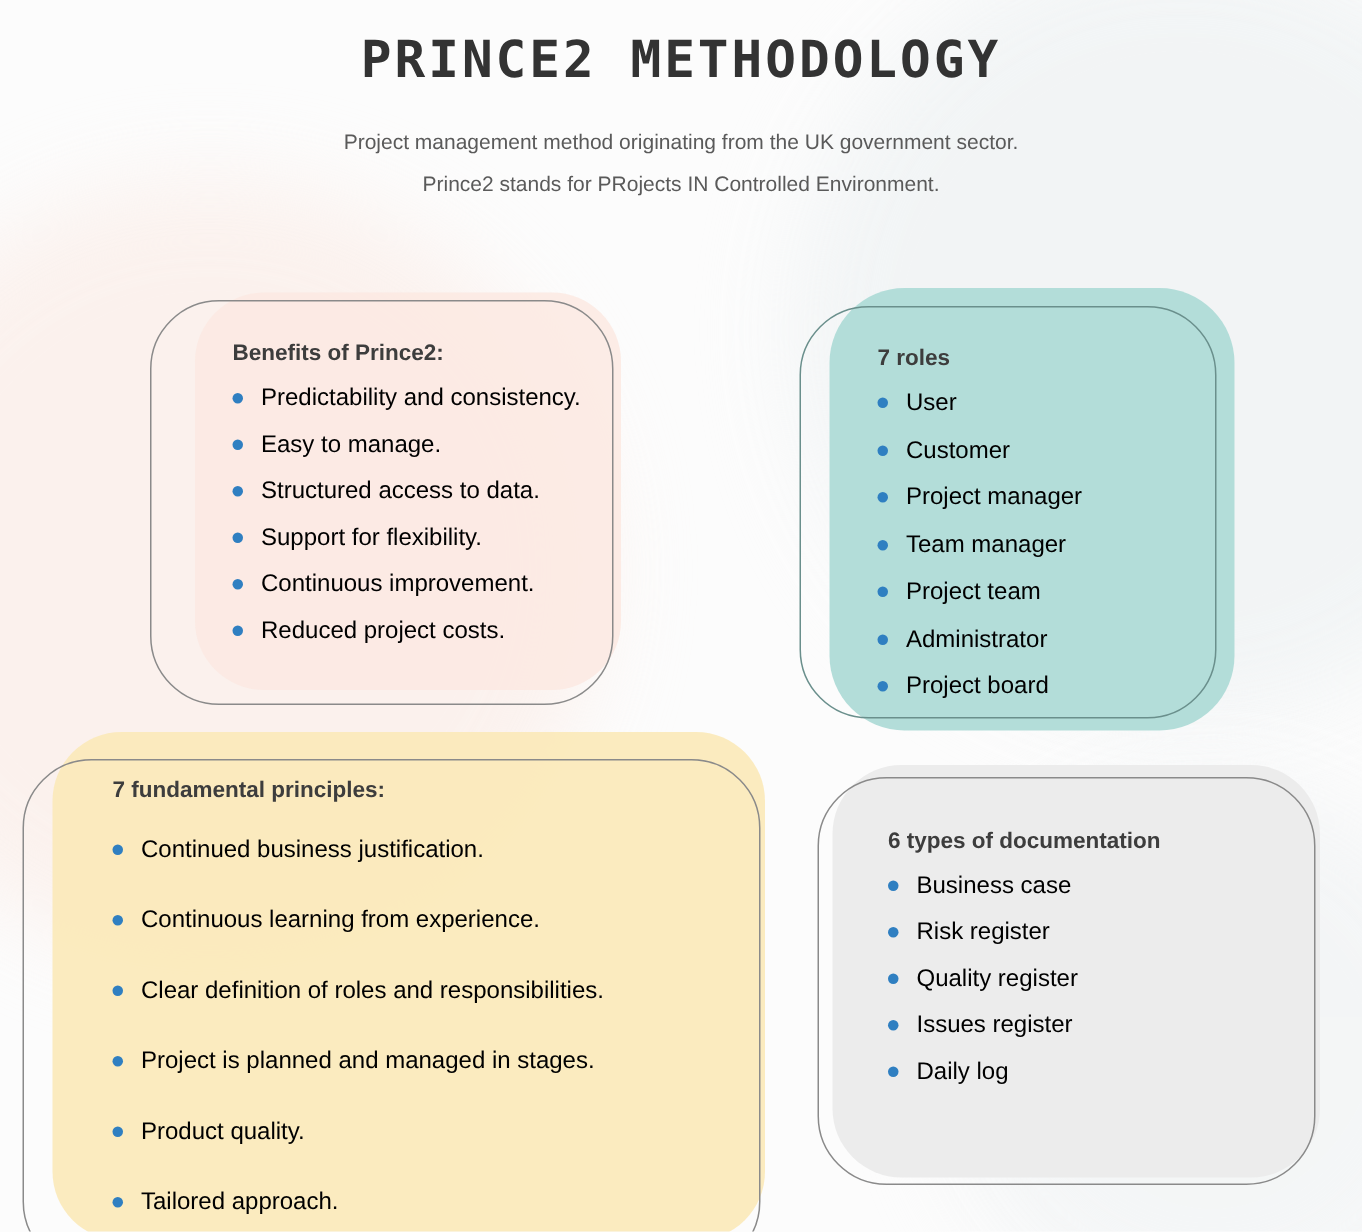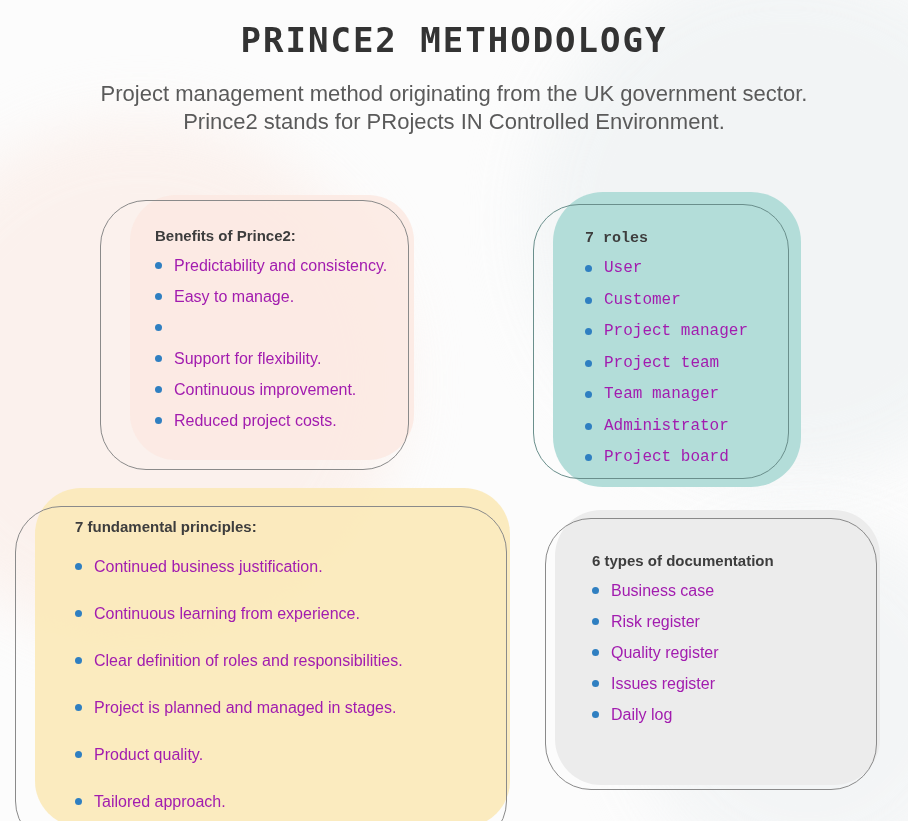--- a/index.html
+++ b/index.html
@@ -27,21 +27,21 @@
       font-family: "DejaVu Sans Mono", monospace;
       font-size: 34px;
       letter-spacing: 2px;
       color: #333;
       z-index: 2;
     }
     .subtitle {
       position: absolute;
       left: 0; width: 908px; top: 80px;
       text-align: center;
-      font-size: 22px;
+      font-size: 14px;
       line-height: 28px;
       color: #5a5a5a;
       z-index: 2;
     }
 
     .card {
       position: absolute;
       z-index: 2;
     }
     .card .fill {
@@ -60,21 +60,21 @@
     }
     .card h3 {
       font-size: 15px;
       font-weight: bold;
       color: #3d3d3d;
       margin-bottom: 6px;
     }
     .card ul { list-style: none; }
     .card li {
       font-size: 16px;
-      color: #a21caf;
+      color: #000000;
       height: 31px;
       line-height: 31px;
       display: flex;
       align-items: center;
       white-space: nowrap;
     }
     .card li .bullet {
       display: inline-block;
       width: 7px; height: 7px;
       border-radius: 50%;
@@ -83,21 +83,21 @@
       flex: 0 0 auto;
     }
 
     
     #card-benefits { left: 100px; top: 195px; width: 314px; height: 275px; }
     #card-benefits .fill { background: #fbe9e2; left: 30px; top: 0; right: 0; bottom: 10px; opacity: 0.85; }
     #card-benefits .outline { left: 0; top: 5px; right: 5px; bottom: 0; }
     #card-benefits .content { left: 55px; top: 32px; }
 
     
-    #card-roles { left: 533px; top: 192px; width: 268px; height: 295px; font-family: Liberation Mono, monospace; }
+    #card-roles { left: 533px; top: 192px; width: 290px; height: 295px; }
     #card-roles .fill { background: #b3ddd9; left: 20px; top: 0; right: 0; bottom: 0; border-radius: 50px; }
     #card-roles .outline { left: 0; top: 12px; right: 12px; bottom: 8px; border-color: #6a8f8c; }
     #card-roles .content { left: 52px; top: 38px; }
     #card-roles li { height: 31.5px; line-height: 31.5px; text-align: center; }
 
     
     #card-principles { left: 15px; top: 488px; width: 495px; height: 359px; }
     #card-principles .fill { background: #fbe9b8; left: 20px; top: 0; right: 0; bottom: 20px; opacity: 0.9; }
     #card-principles .outline { left: 0; top: 18px; right: 3px; bottom: 0; }
     #card-principles .content { left: 60px; top: 30px; }
@@ -132,20 +132,21 @@
       <li>
           <span class="bullet"></span>
           <span>Predictability and consistency.</span>
         </li>
       <li>
           <span class="bullet"></span>
           <span>Easy to manage.</span>
         </li>
       <li>
           <span class="bullet"></span>
+          <span>Structured access to data.</span>
         </li>
       <li>
           <span class="bullet"></span>
           <span>Support for flexibility.</span>
         </li>
       <li>
           <span class="bullet"></span>
           <span>Continuous improvement.</span>
         </li>
       <li>
@@ -169,28 +170,28 @@
       <li>
           <span class="bullet"></span>
           <span>Customer</span>
         </li>
       <li>
           <span class="bullet"></span>
           <span>Project manager</span>
         </li>
       <li>
           <span class="bullet"></span>
+          <span>Team manager</span>
+        </li>
+      <li>
+          <span class="bullet"></span>
           <span>Project team</span>
         </li>
       <li>
           <span class="bullet"></span>
-          <span>Team manager</span>
-        </li>
-      <li>
-          <span class="bullet"></span>
           <span>Administrator</span>
         </li>
       <li>
           <span class="bullet"></span>
           <span>Project board</span>
         </li>
     </ul>
   </div>
 </section>
 

